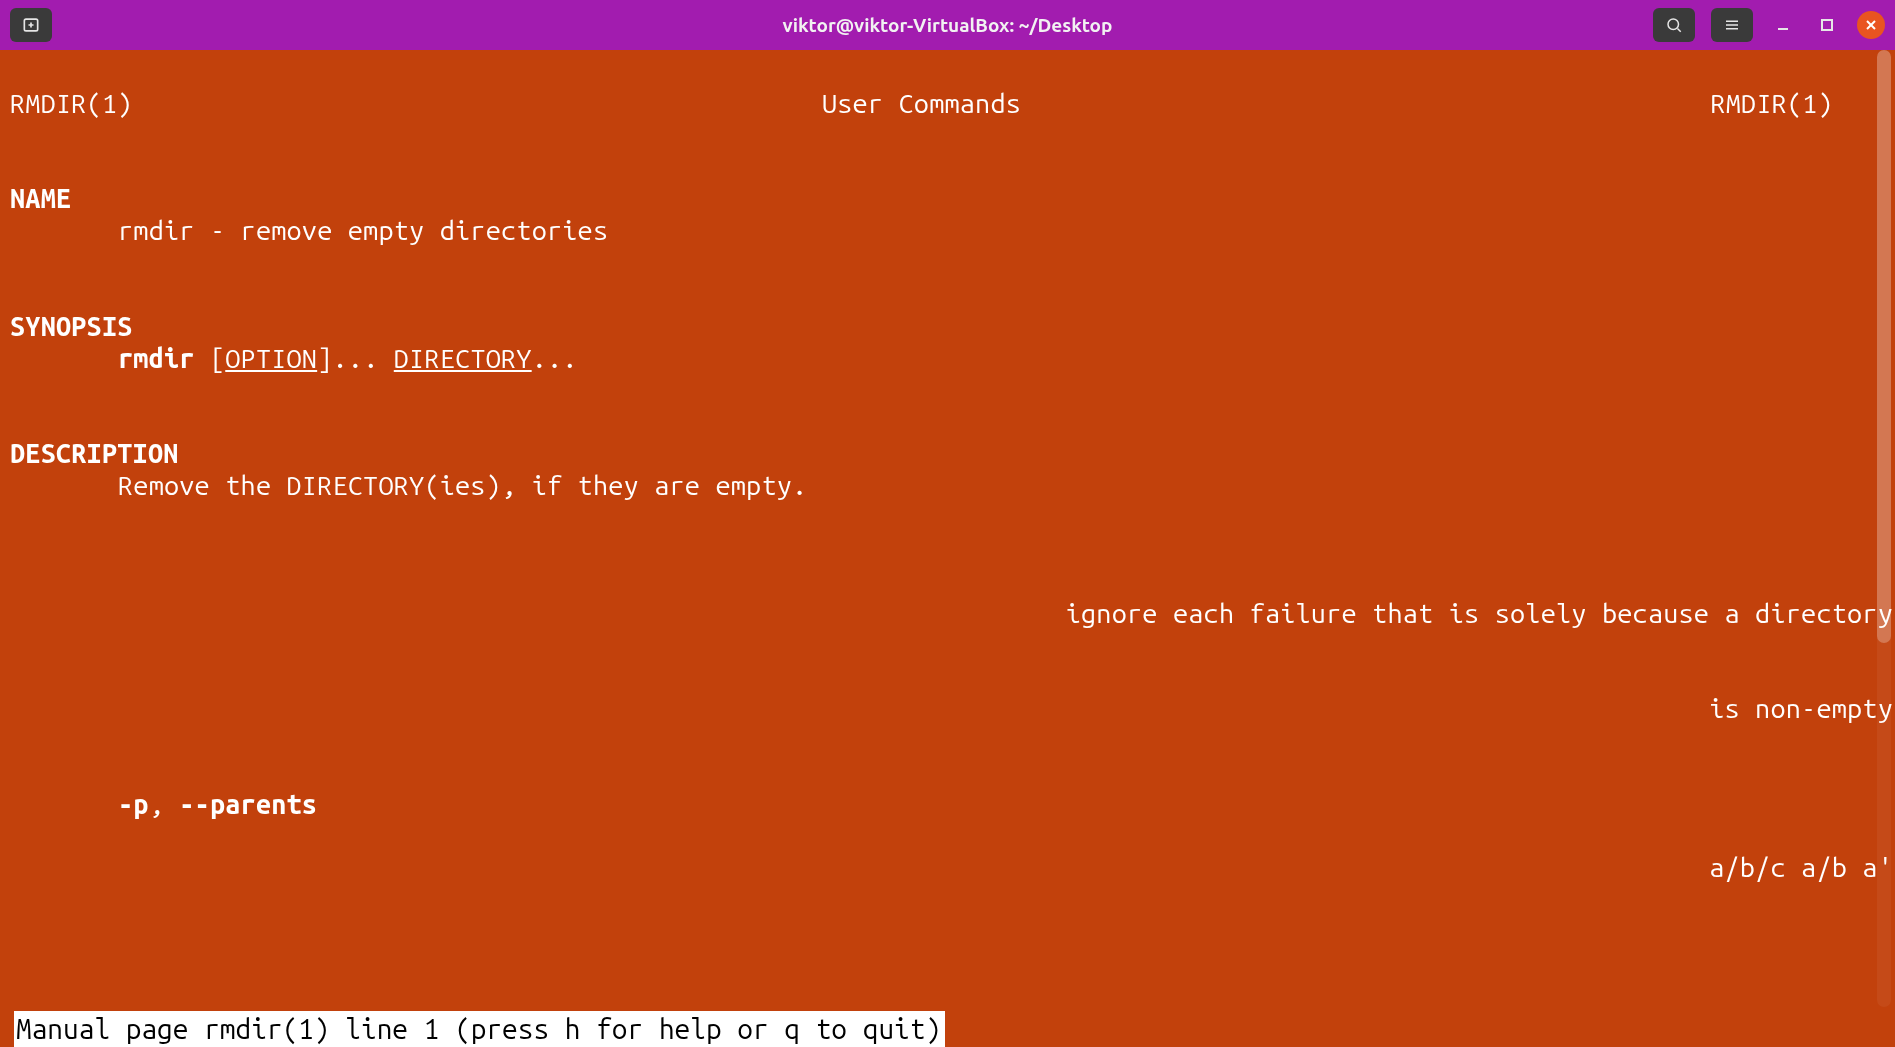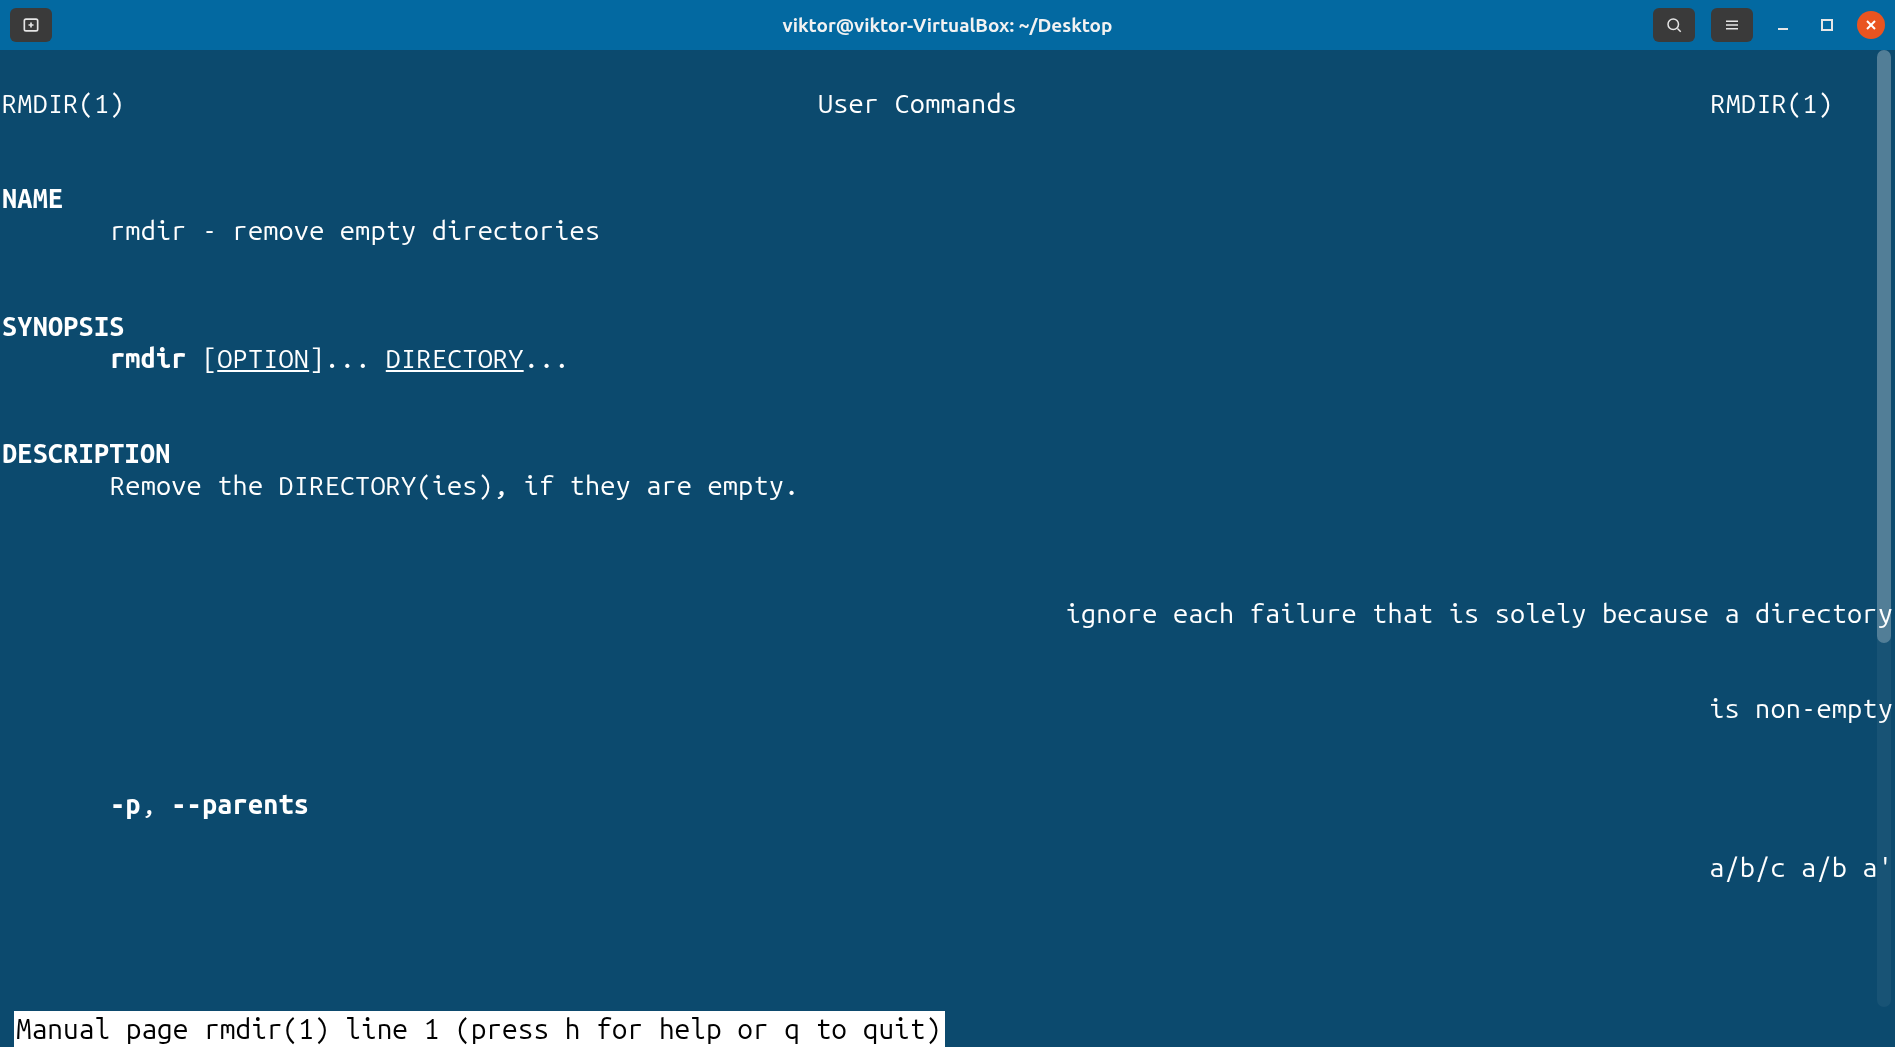--- a/index.html
+++ b/index.html
@@ -6,21 +6,21 @@
     html, body {
       width: 1895px;
       height: 1047px;
       background: #300a24;
       font-family: "Ubuntu Mono", "DejaVu Sans Mono", Consolas, monospace;
       color: #ffffff;
       overflow: hidden;
     }
     .titlebar {
       height: 50px;
-      background: #0369a1;
+      background: #a21caf;
       display: flex;
       align-items: center;
       position: relative;
     }
     .titlebar-left {
       display: flex;
       align-items: center;
       padding-left: 10px;
       gap: 8px;
     }
@@ -76,21 +76,22 @@
       border-radius: 50%;
       background: #e95420;
       display:flex;
       align-items:center;
       justify-content:center;
     }
     .terminal {
       position: relative;
       width: 100%;
       height: calc(100% - 50px);
-      background: #0c4a6e;
+      background: #c2410c;
+      padding-left: 8px;
     }
     .man-content {
       font-size: 27px;
       line-height: 1.18;
       white-space: pre;
       padding: 6px 2px 0 2px;
       color: #ffffff;
       letter-spacing: 0.2px;
     }
     .man-header {

